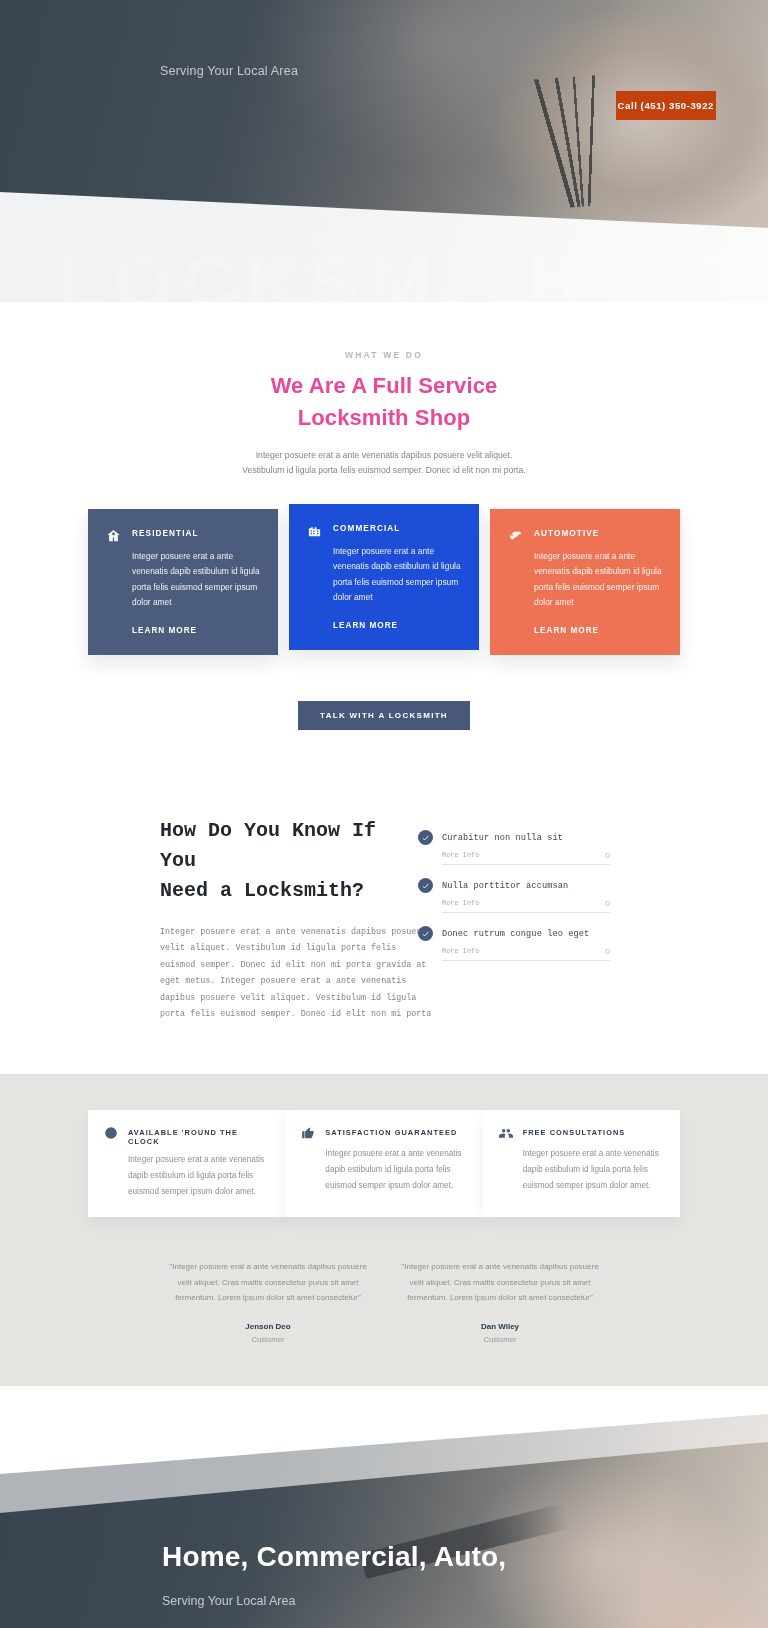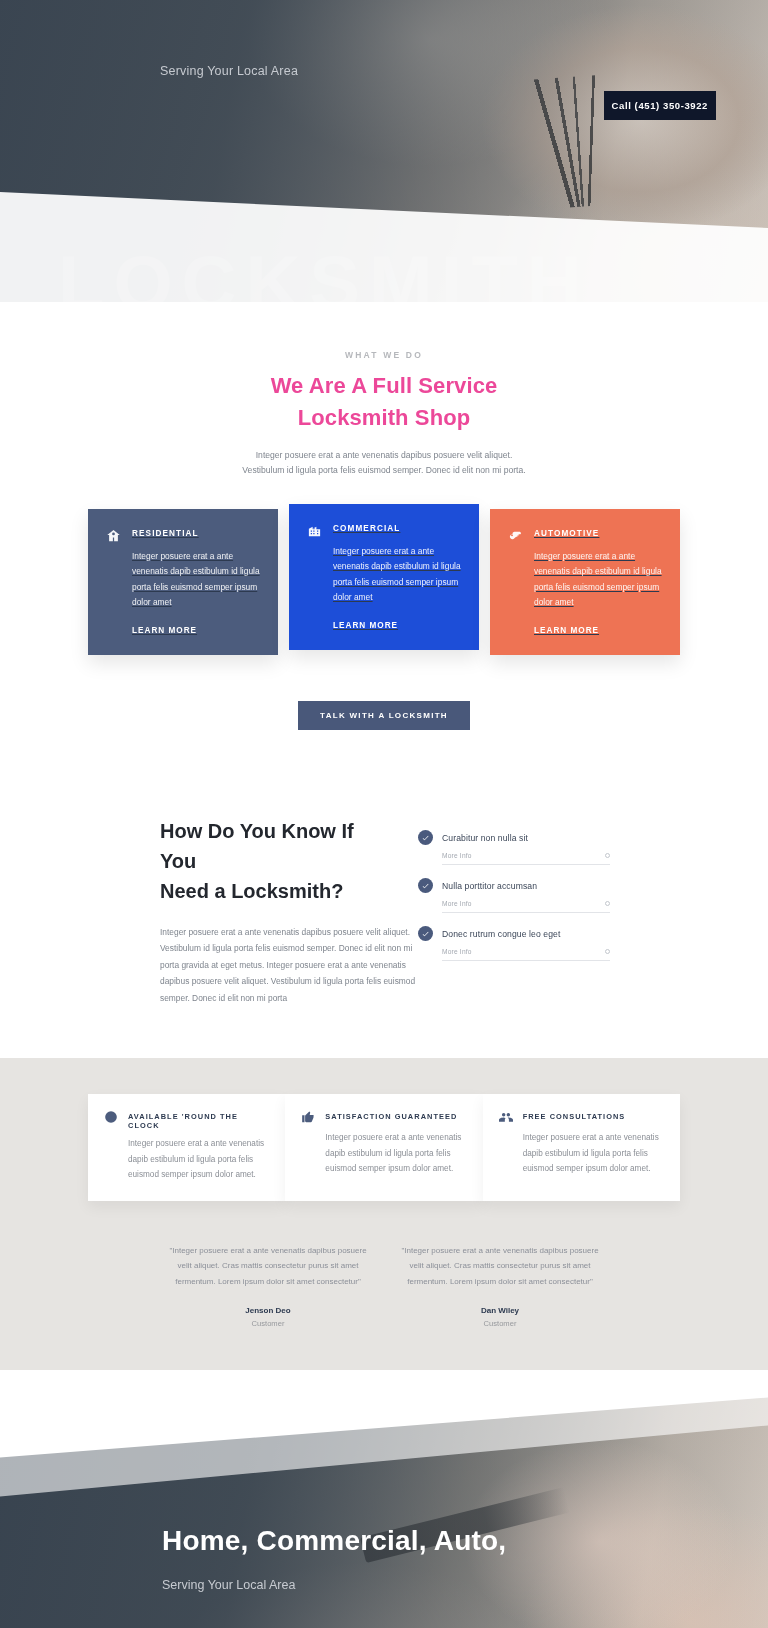--- a/index.html
+++ b/index.html
@@ -69,26 +69,26 @@
     max-width: 420px;
   }
   .hero-sub {
     margin-top: 16px;
     font-size: 12.5px;
     color: #c6cad0;
     letter-spacing: .2px;
   }
   .btn-orange {
     display: inline-block;
-    background: #0f172a;
+    background: #c2410c;
     color: #ffffff;
     font-size: 9.5px;
     font-weight: 700;
     letter-spacing: .6px;
-    padding: 9px 8px;
+    padding: 9px 2px;
     border: none;
     cursor: pointer;
     font-family: "Liberation Sans", sans-serif;
   }
   .hero-cta { text-align: right; margin-top: 13px; padding-right: 52px; position: relative; z-index: 4; }
 
   
   .wedge-white-top {
     position: absolute;
     left: 0; right: 0; bottom: 0;
@@ -133,21 +133,20 @@
     line-height: 1.75;
     color: #7f858e;
   }
 
   .cards-row {
     display: flex;
     gap: 0;
     justify-content: space-between;
     padding: 26px 88px 0;
     align-items: flex-start;
-    text-decoration: underline;
   }
   .svc-card {
     width: 190px;
     padding: 18px 18px 20px;
     position: relative;
     color: #ffffff;
     box-shadow: 0 8px 18px rgba(0,0,0,.10);
   }
   .svc-card.residential { background: #4c5c7d; margin-top: 5px; }
   .svc-card.commercial  { background: #1d4ed8; margin-top: 0px; }
@@ -183,20 +182,21 @@
     margin-top: 16px;
   }
 
   
   .sec-know {
     display: flex;
     padding: 30px 88px 52px;
     gap: 30px;
     background: #ffffff;
     align-items: flex-start;
+    font-family: Liberation Mono, monospace;
   }
   .know-left { width: 300px; padding-left: 72px; }
   .know-title {
     font-size: 20px; line-height: 1.5; font-weight: 700; color: #23272e;
   }
   .know-body {
     margin-top: 18px;
     font-size: 8.4px; line-height: 1.95; color: #7f858e;
     width: 272px;
   }

